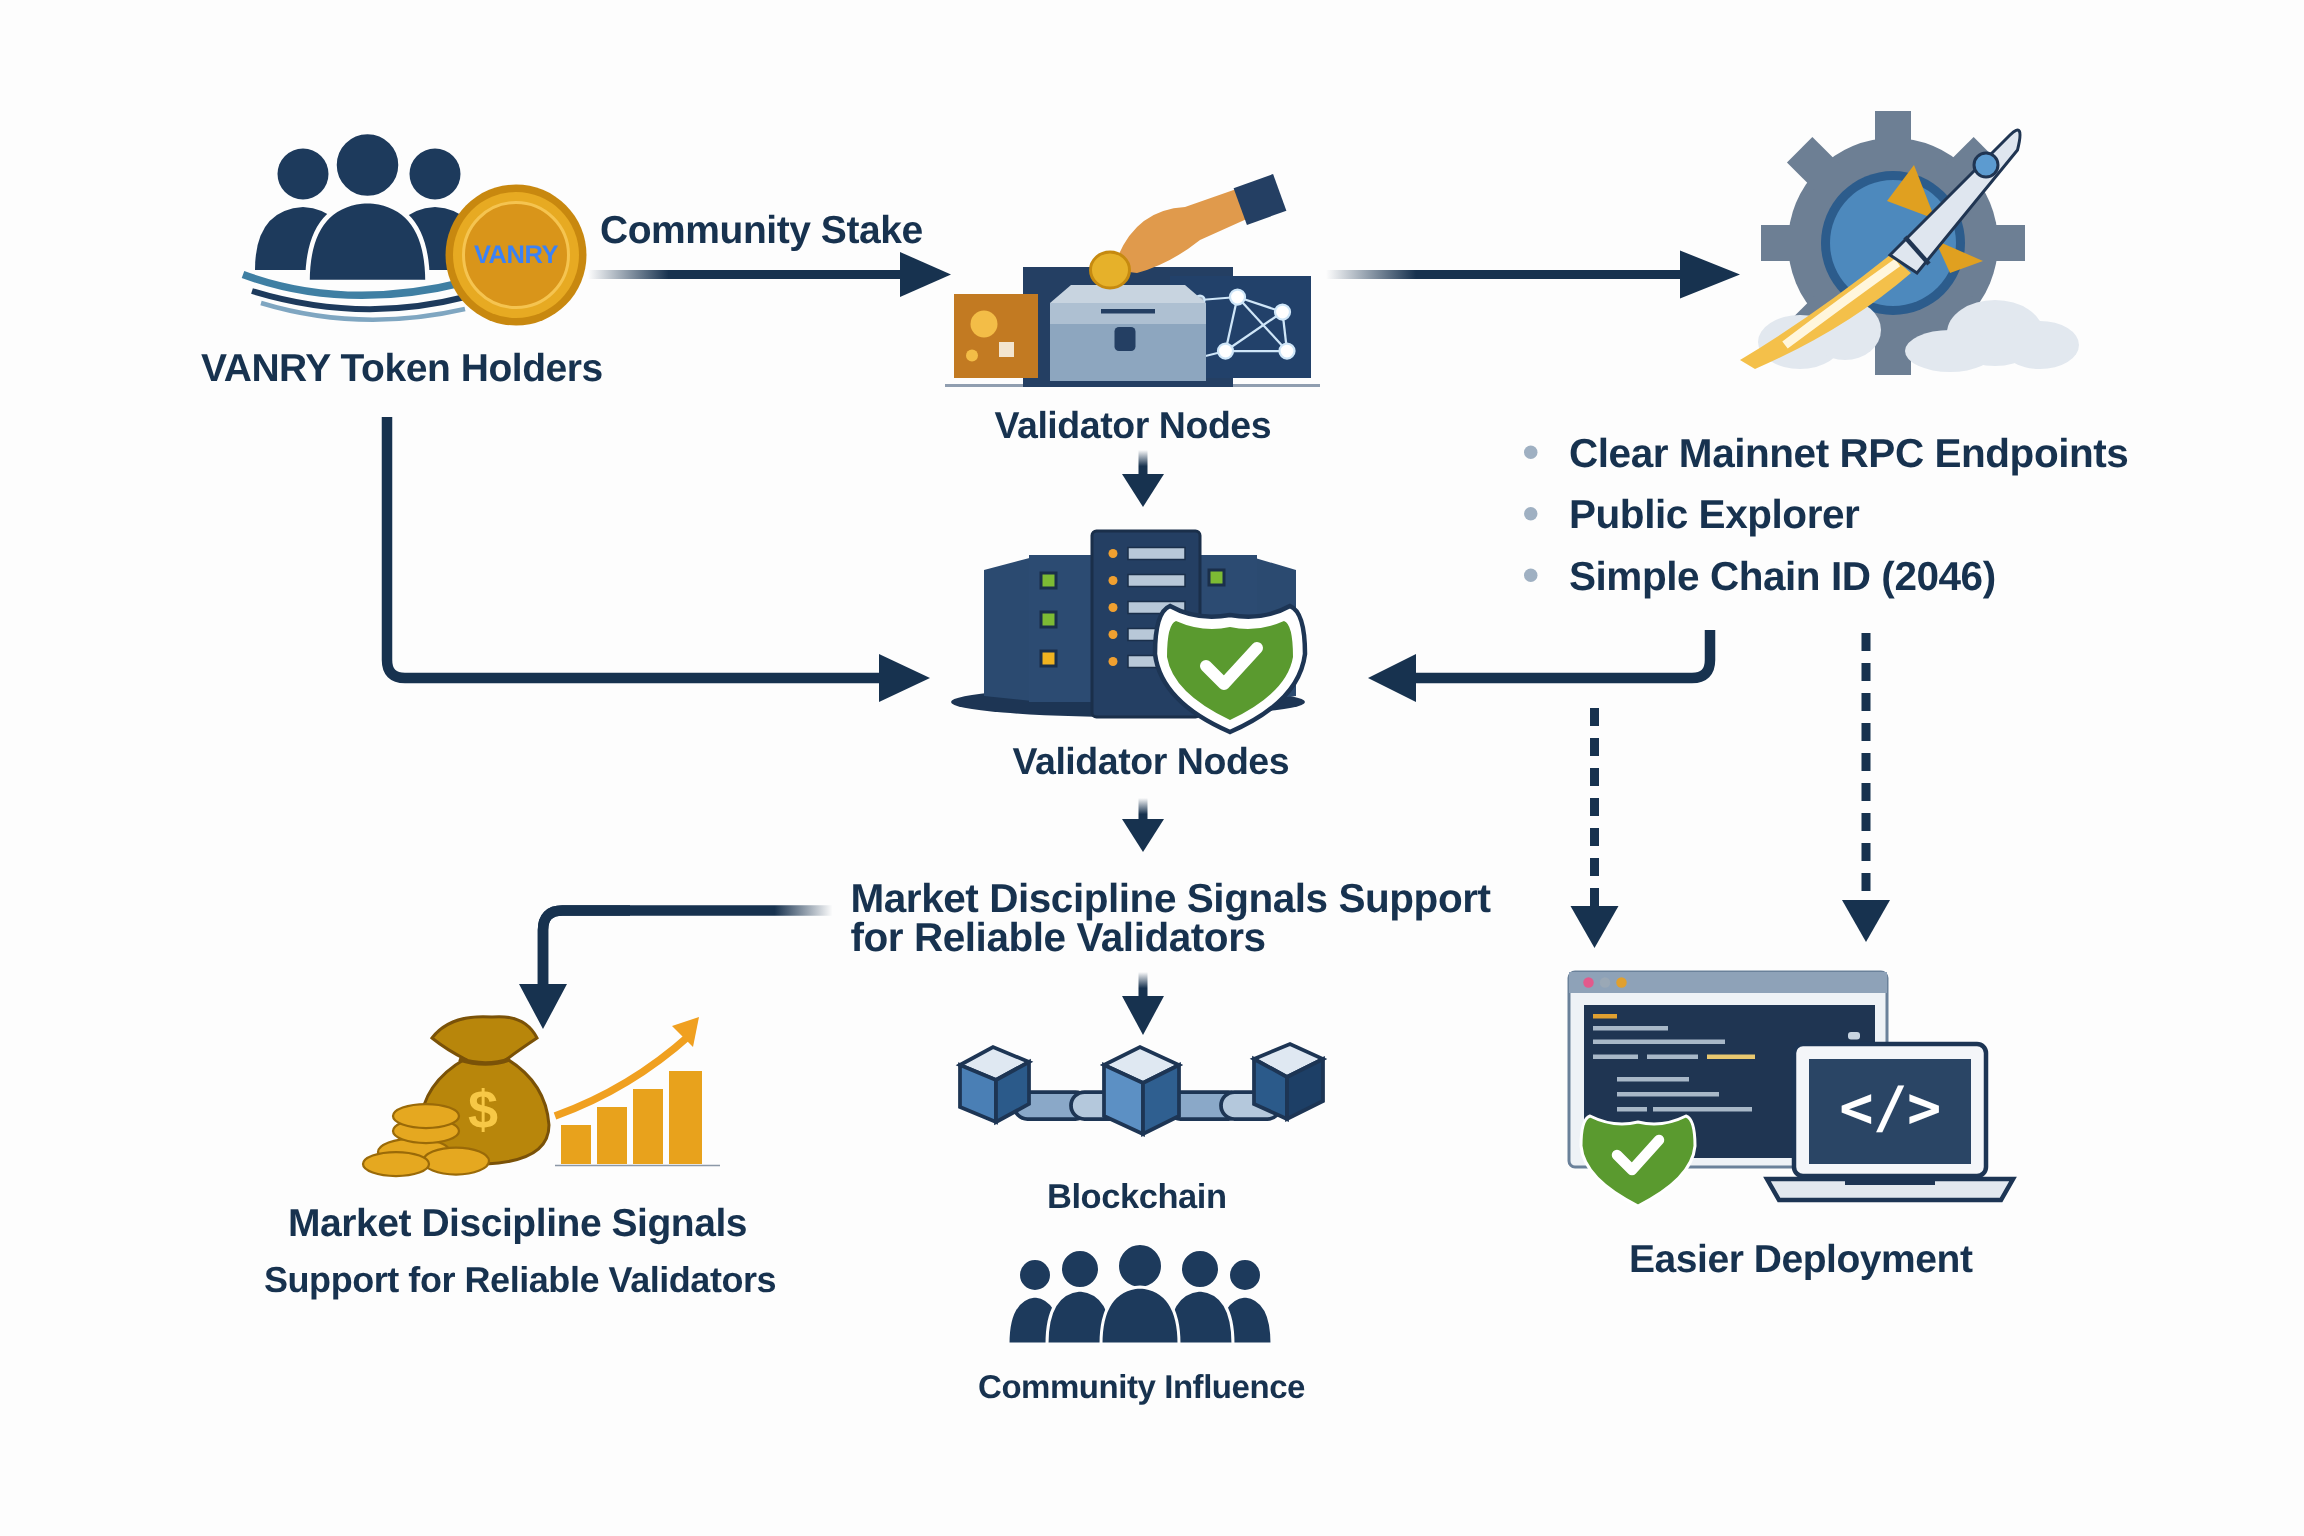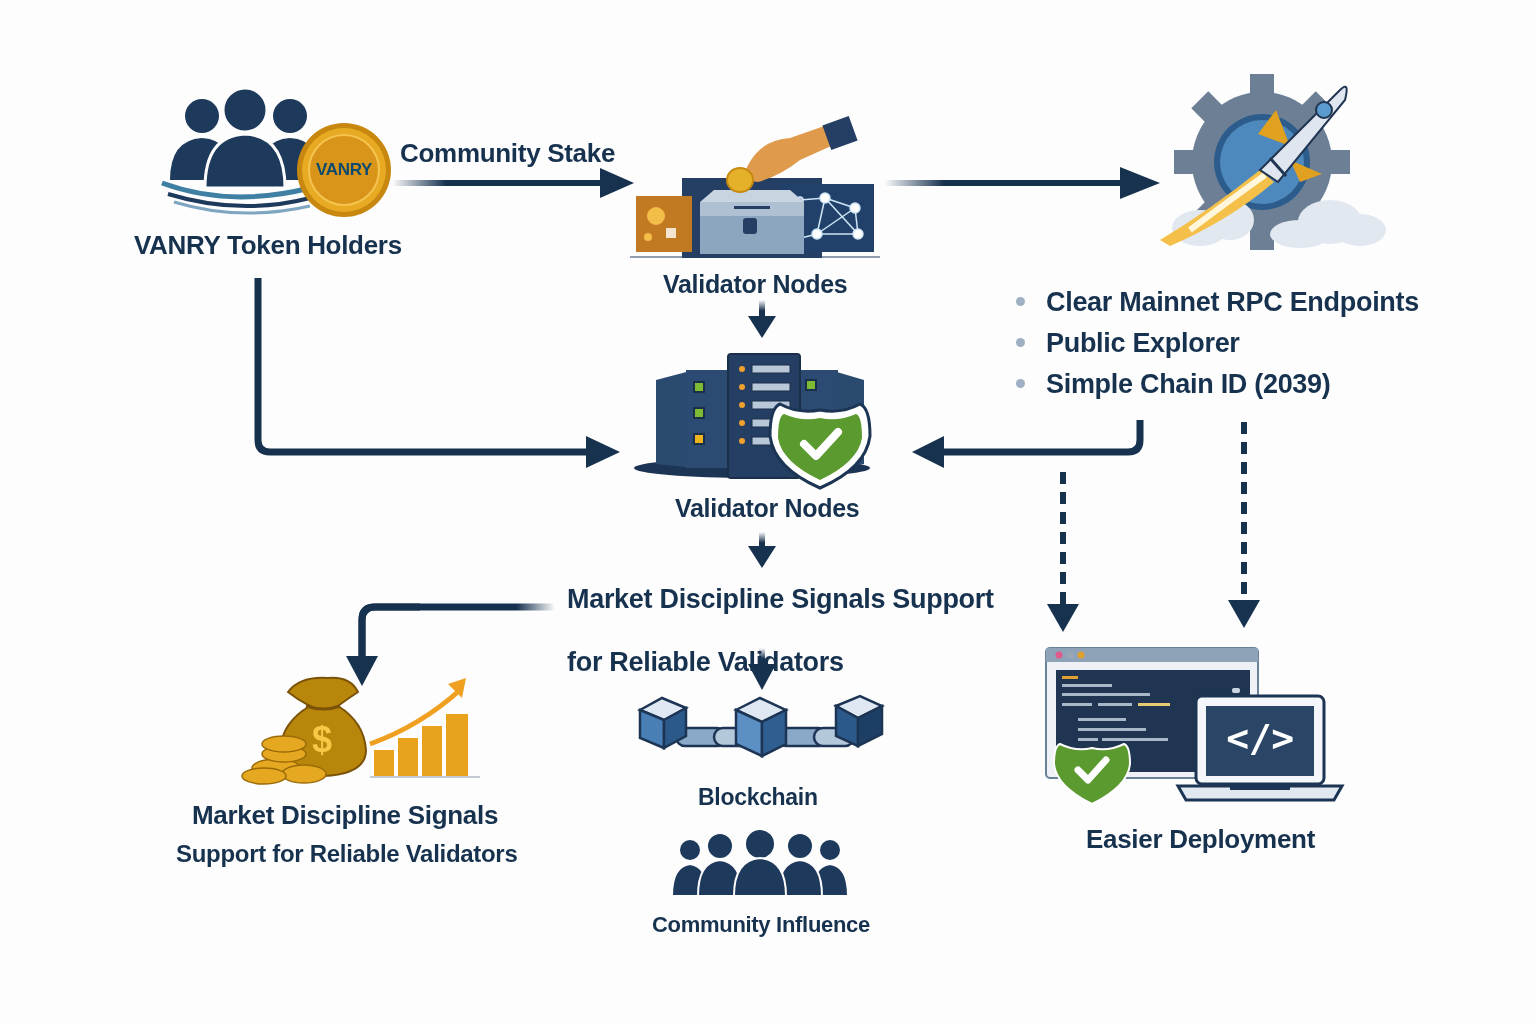--- a/index.html
+++ b/index.html
@@ -95,21 +95,21 @@
     </g>
 
     <path d="M2,95 Q70,120 150,100" stroke="#3f7fa3" stroke-width="5" fill="none"></path>
     <path d="M8,106 Q80,128 150,110" stroke="#1d3a5c" stroke-width="4" fill="none"></path>
     <path d="M14,114 Q80,134 150,118" stroke="#7fa6c1" stroke-width="3" fill="none"></path>
 
     <circle cx="184" cy="82" r="47" fill="#c8880f"></circle>
     <circle cx="184" cy="82" r="42" fill="#e7aa22"></circle>
     <circle cx="184" cy="82" r="35" fill="#d9951a" stroke="#f5c450" stroke-width="2"></circle>
   </svg>
-  <div class="label" style="left:150px;top:72px;width:68px;text-align:center;font-size:17px;color:#0c4a6e;">VANRY</div>
+  <div class="label" style="left:150px;top:72px;width:68px;text-align:center;font-size:17px;color:#3b82f6;">VANRY</div>
   <div class="label" style="left:-26px;top:142px;font-size:26px;">VANRY Token Holders</div>
 </div>
 
 <div class="label" style="left:400px;top:138px;font-size:26px;">Community Stake</div>
 
 <div class="abs" style="left:630px;top:110px;width:260px;height:200px;">
   <svg width="260" height="150" style="left:0;top:0;">
     <rect x="52" y="68" width="140" height="80" fill="#243f63"></rect>
     <rect x="6" y="86" width="56" height="56" fill="#c27a22"></rect>
     <circle cx="26" cy="106" r="9" fill="#f3bd47"></circle>
@@ -174,21 +174,21 @@
     <path d="M150,112 L172,104 L140,90 Z" fill="#e0a020"></path>
     <path d="M110,100 L190,20 Q200,10 195,30 L128,112 Z" fill="#dfe6ef" stroke="#203552" stroke-width="2"></path>
     <circle cx="174" cy="40" r="8" fill="#5c9bd0" stroke="#203552" stroke-width="2"></circle>
     <line x1="120" y1="88" x2="136" y2="106" stroke="#203552" stroke-width="3"></line>
   </svg>
 </div>
 
 <ul class="bullets">
   <li><span class="dot"></span><span>Clear Mainnet RPC Endpoints</span></li>
   <li><span class="dot"></span><span>Public Explorer</span></li>
-  <li><span class="dot"></span><span>Simple Chain ID (2039)</span></li>
+  <li><span class="dot"></span><span>Simple Chain ID (2046)</span></li>
 </ul>
 
 <div class="abs" style="left:634px;top:350px;width:280px;height:190px;">
   <svg width="280" height="140" style="left:0;top:0;">
     <ellipse cx="118" cy="118" rx="118" ry="10" fill="#1d3554"></ellipse>
     <path d="M22,30 L60,20 L60,118 L22,114 Z" fill="#2b4a70"></path>
     <rect x="52" y="20" width="46" height="98" fill="#2c4b72"></rect>
     <rect x="60" y="32" width="10" height="10" fill="#7dbb34" stroke="#1a2f4a" stroke-width="2"></rect>
     <rect x="60" y="58" width="10" height="10" fill="#7dbb34" stroke="#1a2f4a" stroke-width="2"></rect>
     <rect x="60" y="84" width="10" height="10" fill="#f0b320" stroke="#1a2f4a" stroke-width="2"></rect>
@@ -211,21 +211,21 @@
       <rect x="118" y="87" width="38" height="8"></rect>
     </g>
     <path d="M186,60 Q208,64 226,54 Q236,58 236,86 Q232,118 186,138 Q140,118 136,86 Q136,58 146,54 Q164,64 186,60 Z" fill="#ffffff" stroke="#1d3554" stroke-width="3"></path>
     <path d="M186,68 Q204,72 222,64 Q228,66 228,88 Q224,112 186,130 Q148,112 144,88 Q144,66 150,64 Q168,72 186,68 Z" fill="#5a9a2f"></path>
     <polyline points="170,94 182,106 204,82" stroke="#ffffff" stroke-width="8" fill="none" stroke-linecap="round" stroke-linejoin="round"></polyline>
   </svg>
   <div class="label" style="left:41px;top:144px;font-size:25px;">Validator Nodes</div>
 </div>
 
 <div class="label" style="left:567px;top:584px;font-size:27px;">Market Discipline Signals Support</div>
-<div class="label" style="left:567px;top:610px;font-size:27px;margin-top:37px;">for Reliable Validators</div>
+<div class="label" style="left:567px;top:610px;font-size:27px;">for Reliable Validators</div>
 
 <div class="abs" style="left:170px;top:670px;width:380px;height:210px;">
   <svg width="320" height="120" style="left:70px;top:0;">
 
     <path d="M48,22 Q60,6 88,8 Q110,6 118,22 Q106,30 98,36 Q124,52 126,80 Q126,104 84,106 Q44,106 40,80 Q42,52 70,36 Q58,30 48,22 Z" fill="#b8860b" stroke="#7a5208" stroke-width="2"></path>
     <path d="M66,36 Q84,42 100,36" stroke="#7a5208" stroke-width="3" fill="none"></path>
     <text x="72" y="82" font-family="Liberation Sans, sans-serif" font-weight="bold" font-size="36" fill="#f7c846">$</text>
 
     <g fill="#e5a820" stroke="#9a6a08" stroke-width="1.5">
       <ellipse cx="36" cy="98" rx="24" ry="9"></ellipse>

